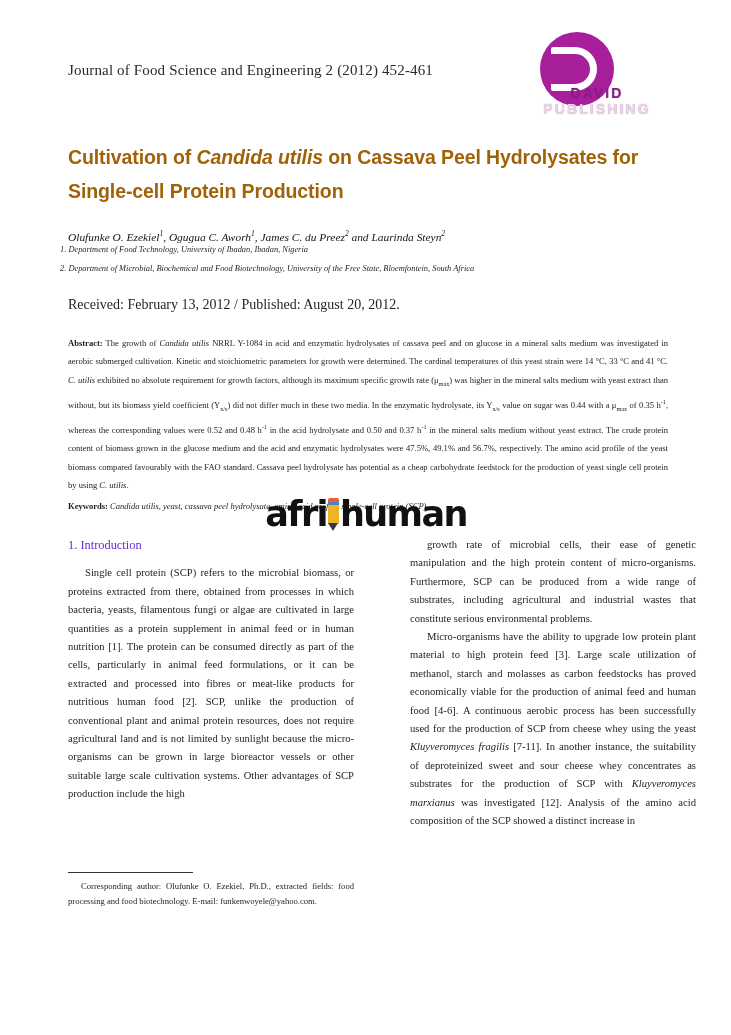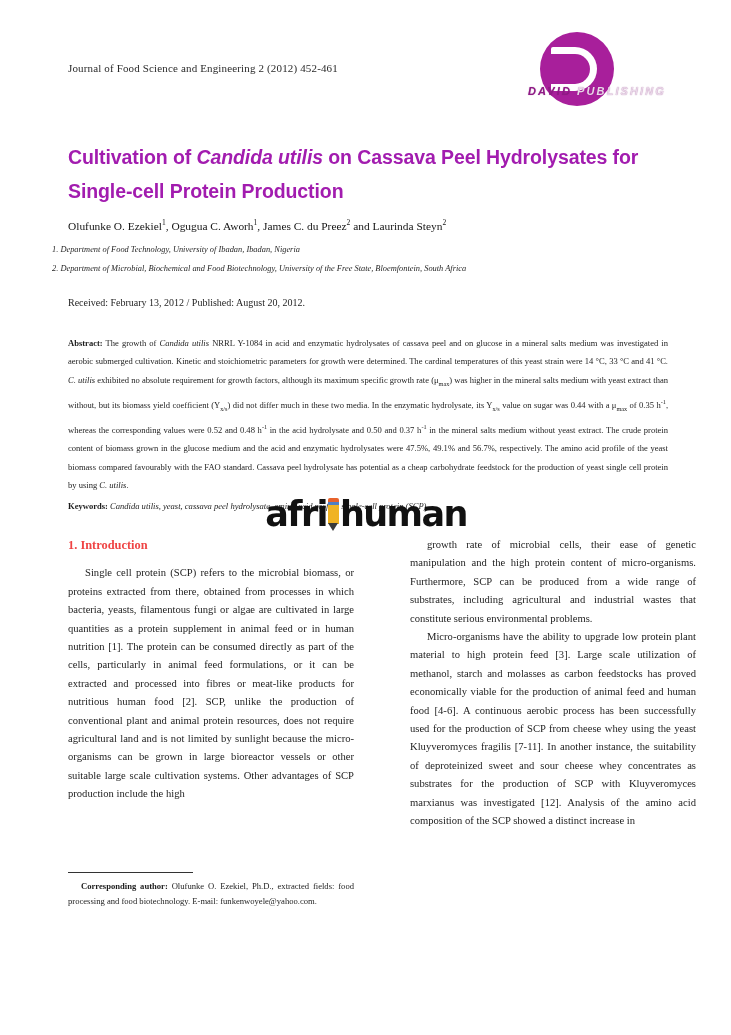--- a/index.html
+++ b/index.html
@@ -24,21 +24,21 @@
 
   
   .header {
     position: absolute;
     left: 68px; top: 62px;
     width: 600px;
     height: 30px;
   }
   .journal-line {
     font-family: "Liberation Serif", serif;
-    font-size: 11px;
+    font-size: 15px;
     letter-spacing: 0.15px;
     color: #2a2a2a;
   }
 
   
   .logo-wrap {
     position: absolute;
     left: 522px; top: 30px;
     width: 150px; height: 78px;
   }
@@ -68,71 +68,71 @@
     left: 29px; top: 24px;
     width: 12px; height: 30px;
     background: #a81f9b;
   }
   .logo-text {
     position: absolute;
     left: 0px; top: 55px;
     width: 150px;
     text-align: center;
     font-family: "Liberation Sans", sans-serif;
-    font-size: 11px;
+    font-size: 14px;
     font-weight: bold;
     letter-spacing: 2.1px;
     color: #e9d7e8;
     text-shadow: 0 0 1px rgba(120,20,110,0.6);
-    font-style: italic;
   }
   .logo-text .dark { color: #8f1a86; }
 
   
   .title {
     position: absolute;
     left: 68px; top: 127px;
     width: 600px;
     font-family: "Liberation Sans", sans-serif;
     font-size: 19.5px;
     font-weight: bold;
     line-height: 34px;
-    color: #a21caf;
+    color: #a16207;
     letter-spacing: -0.1px;
   }
   .title .it { font-style: italic; }
 
   
   .authors {
     position: absolute;
-    left: 68px; top: 218px;
+    left: 68px; top: 229px;
     width: 605px;
     font-family: "Liberation Serif", serif;
     font-size: 11.4px;
     color: #141414;
+    font-style: italic;
   }
   .authors sup { font-size: 7.5px; vertical-align: super; }
 
   .affil {
     position: absolute;
-    left: 52px; top: 240px;
+    left: 60px; top: 240px;
     width: 608px;
     font-family: "Liberation Serif", serif;
     font-style: italic;
     font-size: 8.4px;
     line-height: 19px;
     color: #262626;
   }
 
   .dates {
     position: absolute;
     left: 68px; top: 297px;
     width: 500px;
     font-family: "Liberation Serif", serif;
-    font-size: 10px;
+    font-size: 14px;
     color: #1f1f1f;
   }
 
   
   .abstract {
     position: absolute;
     left: 68px; top: 334px;
     width: 600px;
     font-family: "Liberation Serif", serif;
     font-size: 8.55px;
@@ -218,50 +218,50 @@
     line-height: 18.4px;
     text-align: justify;
     color: #1c1c1c;
   }
   .col-left  { left: 68px; }
   .col-right { left: 382px; margin-left: 28px; }
 
   .section-heading {
     font-family: "Liberation Serif", serif;
     font-size: 12.4px;
-    font-weight: bold;
+    font-weight: normal;
     margin: 0 0 10px 0;
     text-align: left;
-    color: #ef4444;
+    color: #6d28d9;
   }
   .col p {
     margin: 0;
     text-indent: 17px;
   }
-  .col p .it { }
+  .col p .it { font-style: italic; }
 
   
   .footnote-rule {
     position: absolute;
     left: 68px; top: 872px;
     width: 125px; height: 0;
     border-top: 1px solid #333;
   }
   .footnote {
     position: absolute;
     left: 68px; top: 879px;
     width: 286px;
     font-family: "Liberation Serif", serif;
     font-size: 8.6px;
     line-height: 14.6px;
     text-align: justify;
     color: #1c1c1c;
     text-indent: 13px;
   }
-  .footnote b { font-weight: bold; margin-top: 28px; }
+  .footnote b { font-weight: normal; margin-top: 28px; }
 </style>
 </head>
 <body>
 
 <div class="page">
 
   <div class="header">
     <div class="journal-line">
       <span>Journal of Food Science and Engineering</span><span> 2 (2012) 452-461</span>
     </div>

